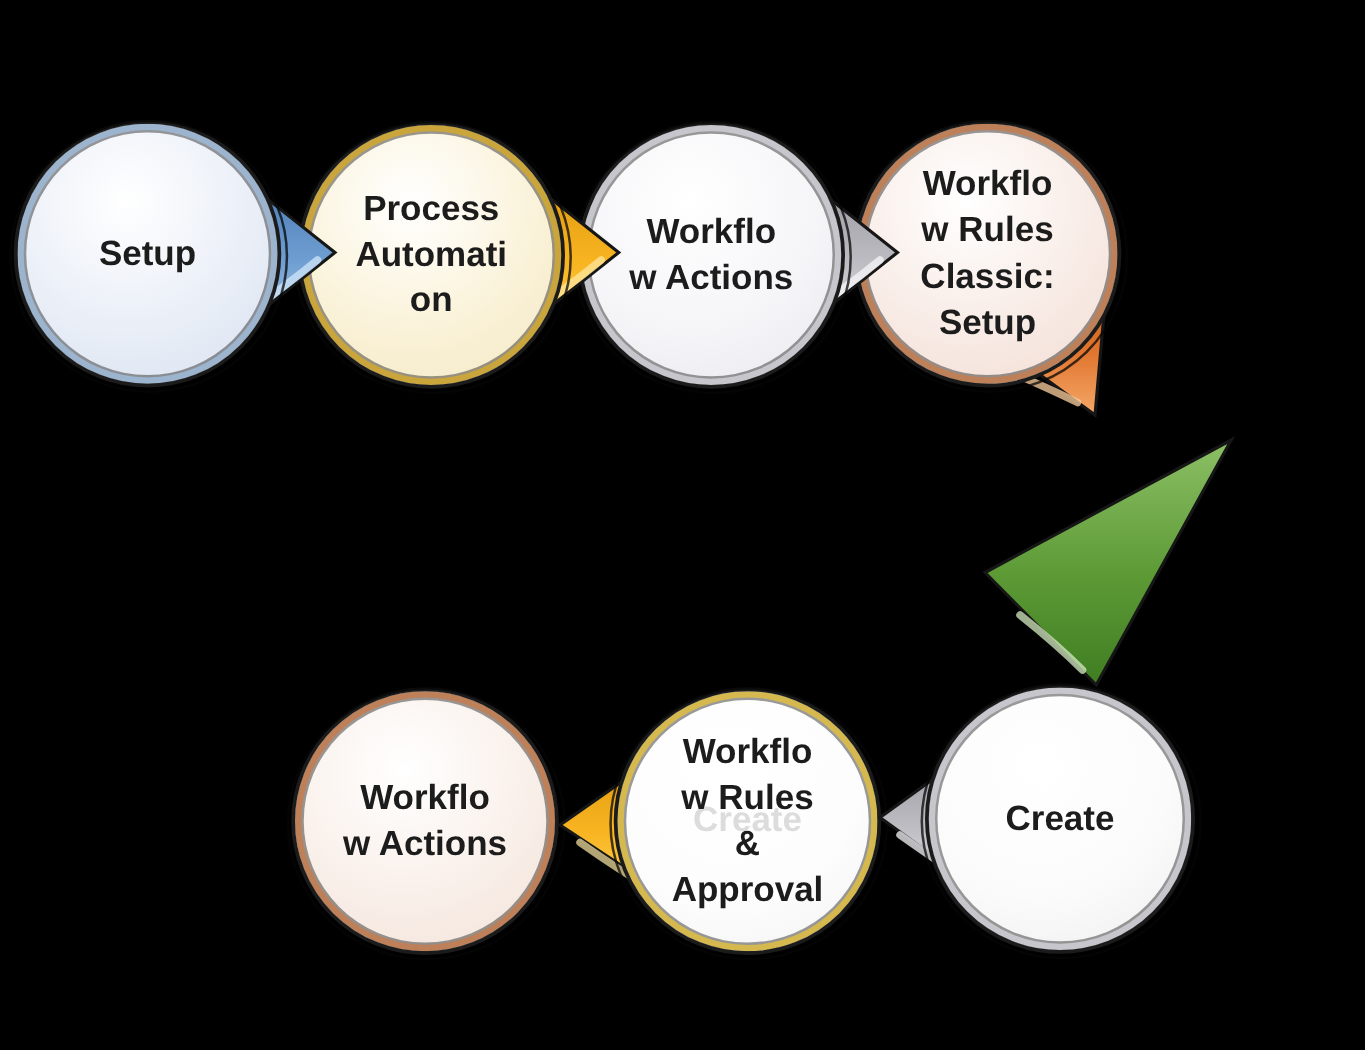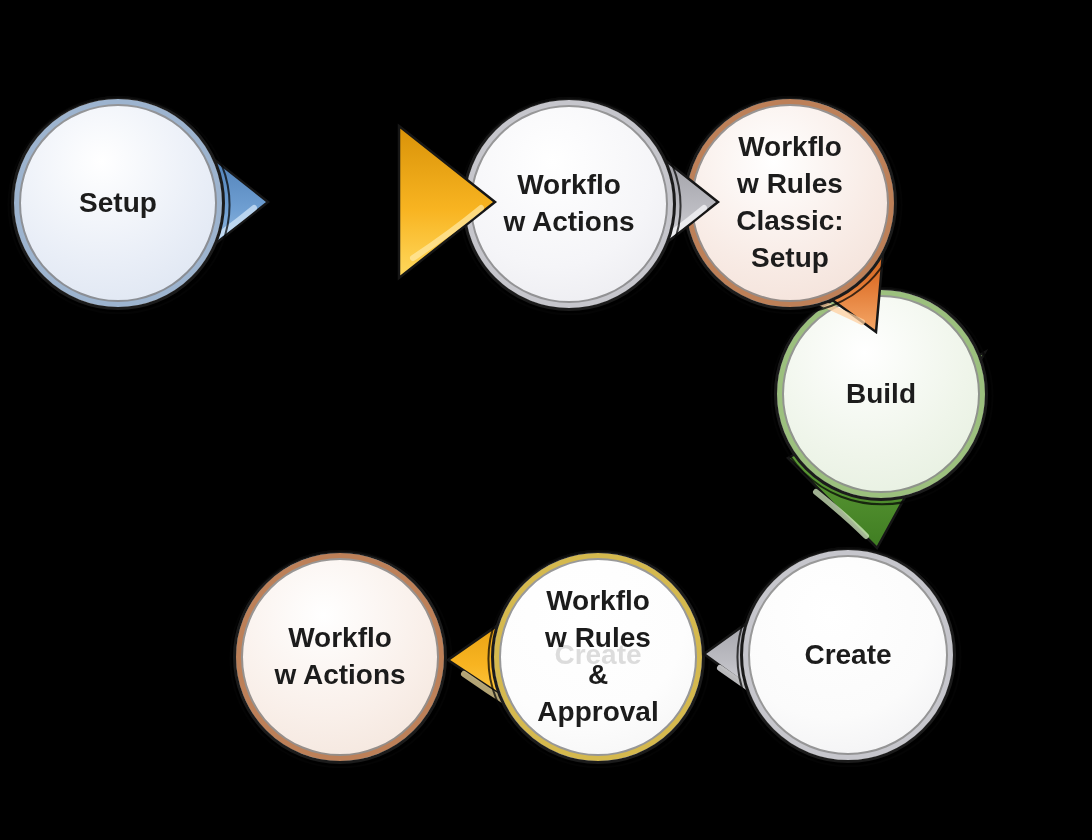--- a/index.html
+++ b/index.html
@@ -115,36 +115,38 @@
     </linearGradient>
       </defs>
     <path d="M548,590 L548,726 L448,660 Z" fill="url(#g7)" stroke="#161616" stroke-width="2.5"></path>
     <path d="M464,674 Q498,698 532,718" fill="none" stroke="#ffeaa6" stroke-width="6" stroke-linecap="round" opacity=".7"></path>
   </svg>
 
   <div class="node n1">
     <span class="label">Setup</span>
   </div>
 
+  <div class="node n2">
+    <span class="label">Process
+Automati
+on</span>
+  </div>
 
   <div class="node n3">
     <span class="label">Workflo
 w Actions</span>
   </div>
 
   <div class="node n4">
     <span class="label">Workflo
 w Rules
 Classic:
 Setup</span>
   </div>
 
-  <div class="node n5">
-    <span class="label">Build</span>
-  </div>
 
   <div class="node n6">
     <span class="label">Create</span>
   </div>
 
   <div class="node n7">
     <span class="ghost">Create</span>
     <span class="label">Workflo
 w Rules
 &amp;

